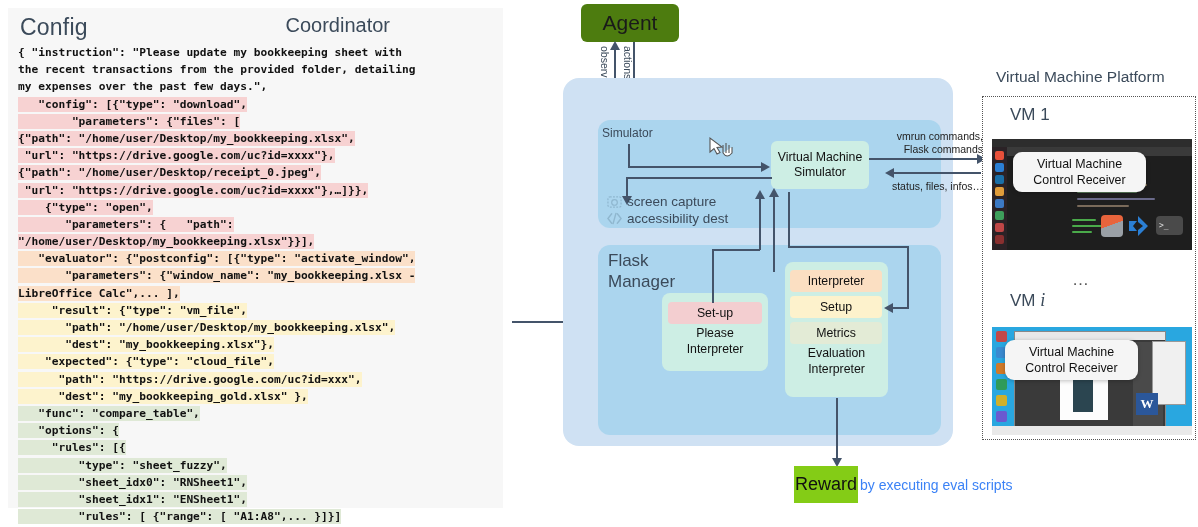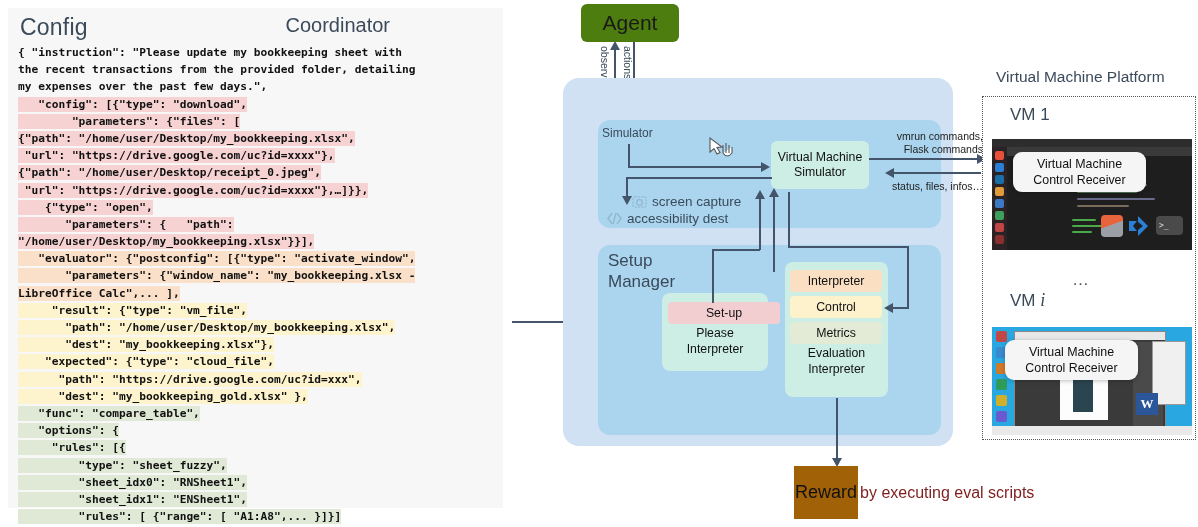--- a/index.html
+++ b/index.html
@@ -136,21 +136,21 @@
   }
   #setup-interp {
     position: absolute;
     left: 662px; top: 293px;
     width: 106px; height: 78px;
     background: #cdeee4;
     border-radius: 8px;
   }
   #setup-chip {
     position: absolute; left: 668px; top: 302px;
-    width: 112px; height: 22px;
+    width: 94px; height: 22px;
     background: #f3ced0; border-radius: 4px;
     display: flex; align-items: center; justify-content: center;
     font-size: 12.3px; color: #111;
   }
   #setup-caption {
     position: absolute; left: 662px; top: 326px;
     width: 106px; text-align: center;
     font-size: 12.3px; color: #111; line-height: 15.5px;
   }
   #eval-interp {
@@ -213,28 +213,28 @@
     text-align: right;
   }
 
   
   #reward-row {
     position: absolute;
     left: 794px; top: 466px;
     display: flex; align-items: baseline; gap: 2px;
   }
   #reward-word {
-    background: #a16207;
+    background: #84cc16;
     font-size: 18px;
     color: #111;
-    padding: 16px 1px;
+    padding: 8px 1px;
   }
   #reward-rest {
-    font-size: 16px;
-    color: #7f1d1d;
+    font-size: 14px;
+    color: #3b82f6;
   }
 
   
   #vmp-title {
     position: absolute;
     left: 996px; top: 68px;
     font-size: 15.5px;
     color: #3b4a5a;
     white-space: nowrap;
   }
@@ -344,50 +344,50 @@
   <span>Simulator</span>
 </div>
 
 <div class="arrow-v" style="left:628px; top:144px; height:24px;"></div>
 <div class="arrow-line" style="left:628px; top:166px; width:134px;"></div>
 <div class="arrow-head-r" style="left:761px; top:162px;"></div>
 <div class="arrow-line" style="left:626px; top:177px; width:146px;"></div>
 <div class="arrow-v" style="left:626px; top:177px; height:22px;"></div>
 <div class="arrow-head-d" style="left:622px; top:196px;"></div>
 
-<div class="sim-feat" style="left:632px; top:194px;">
+<div class="sim-feat" style="left:607px; top:194px;">
   <svg class="feat-ico" viewBox="0 0 16 16">
     <rect x="1" y="3" width="14" height="11" rx="2" fill="none" stroke="#8fb7cf" stroke-width="1.3" stroke-dasharray="2 1.4"></rect>
     <circle cx="8" cy="9" r="3" fill="none" stroke="#8fb7cf" stroke-width="1.3"></circle>
   </svg>
   <span>screen capture</span>
 </div>
 <div class="sim-feat" style="left:607px; top:211px;">
   <svg class="feat-ico" viewBox="0 0 16 16">
     <path d="M5 3 L1 8 L5 13 M11 3 L15 8 L11 13 M9.5 2.5 L6.5 13.5" fill="none" stroke="#8fb7cf" stroke-width="1.5" stroke-linecap="round"></path>
   </svg>
   <span>accessibility dest</span>
 </div>
 
 <div id="taskmanager"></div>
 <div id="tm-title">
-  <div>Setup</div>
+  <div>Flask</div>
   <div>Manager</div>
 </div>
 
 <div id="setup-interp"></div>
 <div id="setup-chip">Set-up</div>
 <div id="setup-caption">
   <div>Please</div>
   <div>Interpreter</div>
 </div>
 
 <div id="eval-interp"></div>
 <div id="postprocess-chip">Interpreter</div>
-<div id="getter-chip">Control</div>
+<div id="getter-chip">Setup</div>
 <div id="metrics-chip">Metrics</div>
 <div id="eval-caption">
   <div>Evaluation</div>
   <div>Interpreter</div>
 </div>
 
 <div class="arrow-v" style="left:712px; top:249px; height:54px;"></div>
 <div class="arrow-line" style="left:712px; top:249px; width:48px;"></div>
 <div class="arrow-v" style="left:759px; top:196px; height:54px;"></div>
 <div class="arrow-head-u" style="left:755px; top:190px;"></div>

